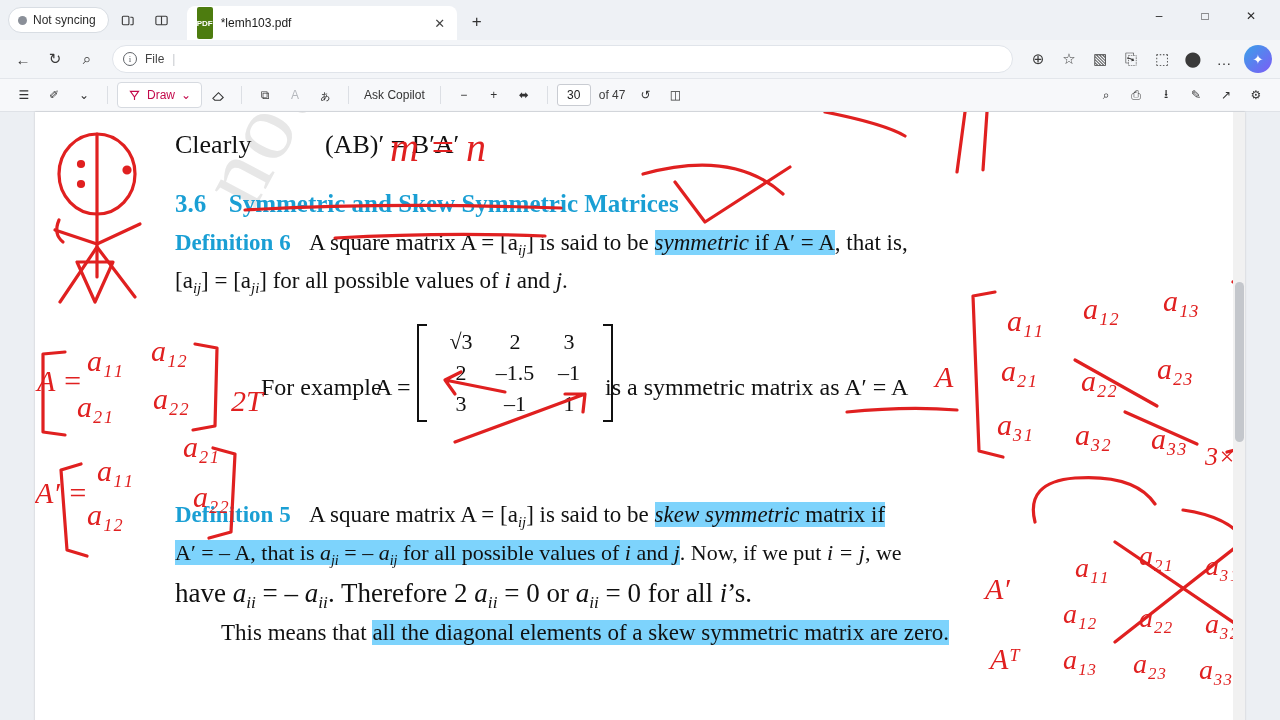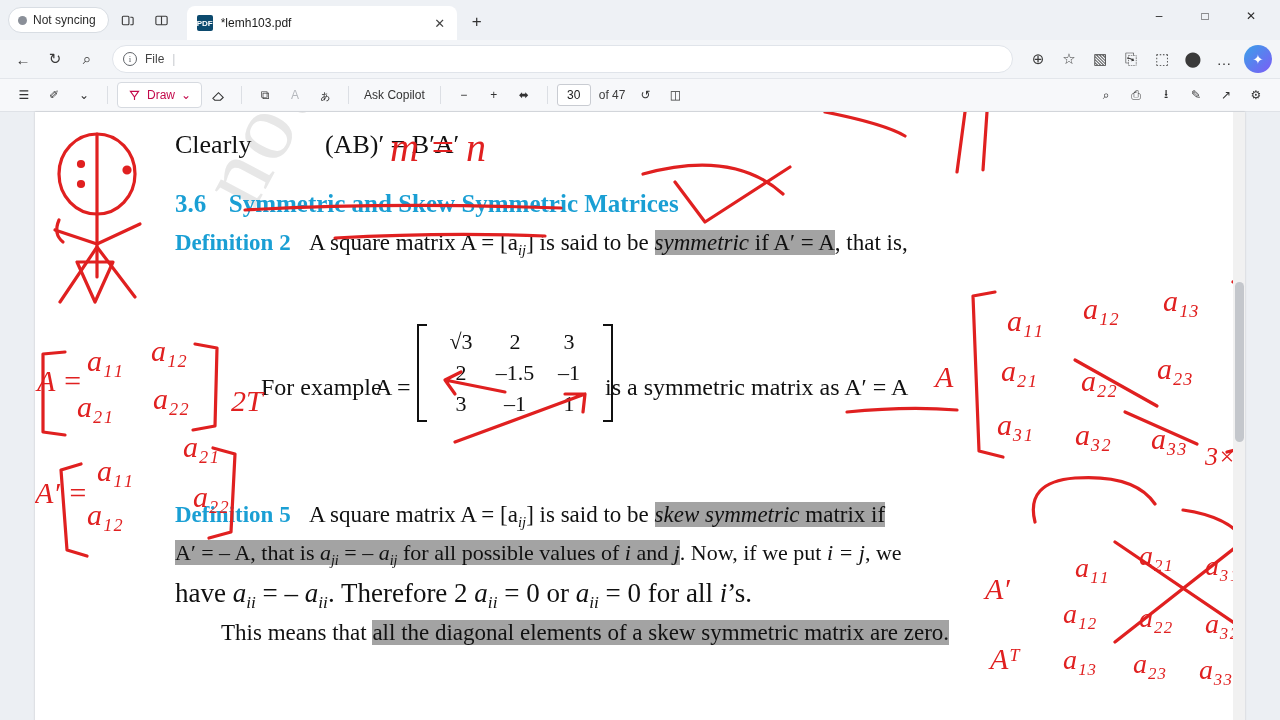--- a/index.html
+++ b/index.html
@@ -28,21 +28,21 @@
     border-radius:5px; color:#3b3b3b;
   }
   .tab {
     display:flex; align-items:center; gap:8px;
     height:34px; min-width:270px; max-width:290px;
     background:#ffffff; border-radius:8px 8px 0 0;
     padding:0 8px 0 10px; margin-left:10px; margin-bottom:0;
     font-size:12px; color:#1b1b1b; position:relative;
   }
   .tab .fav {
-    width:16px; height:16px; background:#0c4a6e; border-radius:2px;
+    width:16px; height:32px; background:#4d7c0f; border-radius:2px;
     color:#fff; font-size:8px; font-weight:bold;
     display:flex; align-items:center; justify-content:center;
   }
   .tab .title { flex:1; overflow:hidden; text-overflow:ellipsis; white-space:nowrap; }
   .tab .x { width:18px; height:18px; display:flex; align-items:center; justify-content:center;
             border-radius:4px; font-size:13px; color:#444; }
   .newtab {
     width:28px; height:28px; margin-left:6px; margin-bottom:4px;
     display:flex; align-items:center; justify-content:center;
     border-radius:5px; font-size:17px; color:#333;
@@ -120,21 +120,21 @@
     font-family:"Liberation Serif", serif; font-size:96px; color:#e7e7e7;
     transform:rotate(-62deg); transform-origin:left top; letter-spacing:4px;
     white-space:nowrap; pointer-events:none;
   }
   .line { position:absolute; white-space:nowrap; }
   .heading {
     color:#1a9fd4; font-weight:bold; font-size:25px;
     font-family:"Liberation Serif", serif;
   }
   .defword { color:#1a9fd4; font-weight:bold; }
-  .hl { background:#a3a3a3; }
+  .hl { background:#7dd3fc; }
   .it { font-style:italic; }
   .sub { font-size:0.64em; vertical-align:-0.32em; font-style:italic; }
 
   
   .mat { display:inline-flex; align-items:center; vertical-align:middle; }
   .brk { width:10px; border:2px solid #111; align-self:stretch; }
   .brk.l { border-right:none; }
   .brk.r { border-left:none; }
   .rows { display:flex; flex-direction:column; padding:2px 7px; }
   .mrow { display:flex; }
@@ -269,24 +269,30 @@
       <div class="line" style="left:140px; top:18px; font-size:26px;">Clearly</div>
       <div class="line" style="left:290px; top:18px; font-size:26px;">(AB)′ = B′A′</div>
 
       <div class="line heading" style="left:140px; top:78px;">
         <span>3.6</span>
         <span style="display:inline-block;width:10px"></span>
         <span>Symmetric and Skew Symmetric Matrices</span>
       </div>
 
       <div class="line" style="left:140px; top:118px; font-size:23px;">
-        <span class="defword">Definition 2</span>
+        <span class="defword">Definition 6</span>
         <span style="display:inline-block;width:8px"></span>
         <span>A  square  matrix  A  =  [a</span><span class="sub">ij</span><span>] is  said  to  be</span>
         <span class="hl"><span class="it">symmetric</span> <span>if A′ = A</span></span><span>, that is,</span>
+      </div>
+      <div class="line" style="left:140px; top:156px; font-size:23px;">
+        <span>[a</span><span class="sub">ij</span><span>] = [a</span><span class="sub">ji</span><span>] for all possible values of</span>
+        <span class="it">i</span>
+        <span>and</span>
+        <span class="it">j</span><span>.</span>
       </div>
 
       <div class="line" style="left:190px; top:262px; font-size:24px;margin-left:36px;">For example</div>
       <div class="line" style="left:340px; top:262px; font-size:24px;">A =</div>
 
       <div class="line mat" style="left:382px; top:212px;">
         <span class="brk l"></span>
         <span class="rows">
           <span class="mrow">
             <span class="mcell">√3</span>

